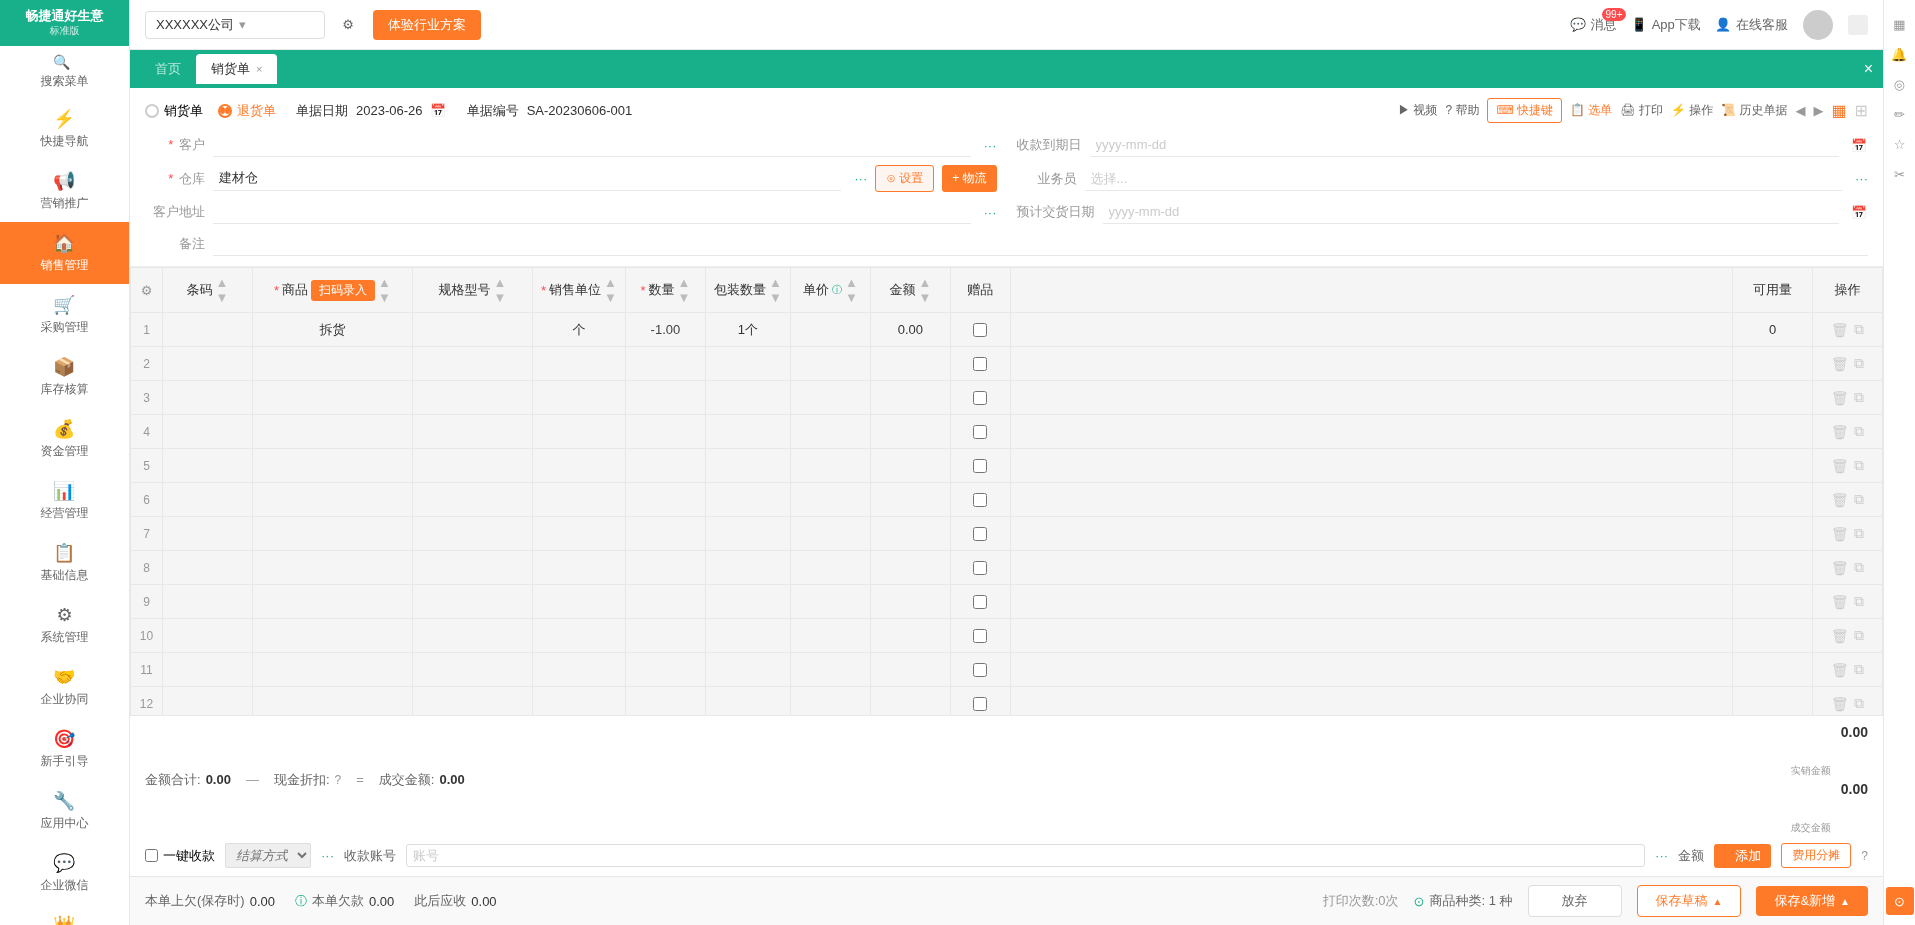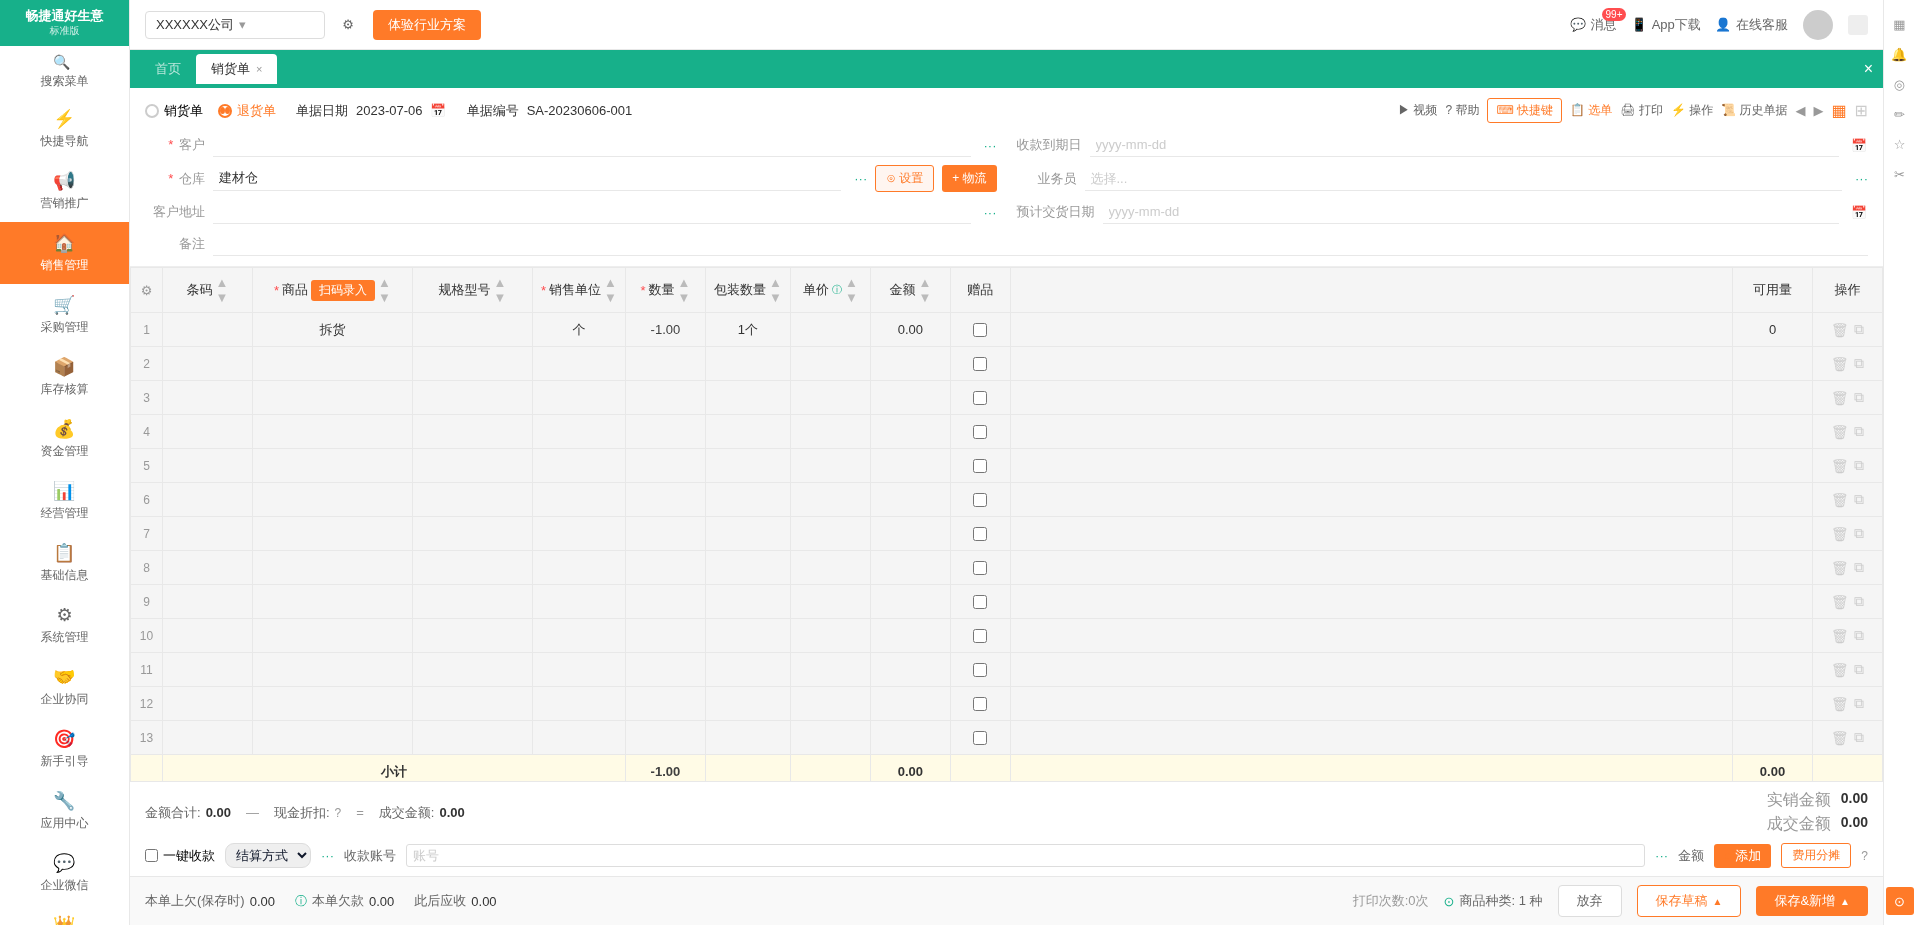--- a/index.html
+++ b/index.html
@@ -75,31 +75,31 @@
     
     .bottom-bar { background: #fff; border-top: 1px solid #e8e8e8; padding: 8px 15px; }
     .totals-row { display: flex; align-items: center; gap: 15px; margin-bottom: 8px; }
     .total-item { display: flex; align-items: center; gap: 5px; }
     .total-label { color: #666; }
     .total-value { color: #333; font-weight: bold; }
     .minus-sign { color: #999; }
     .equals-sign { color: #999; }
     .payment-row { display: flex; align-items: center; gap: 10px; }
     .payment-checkbox { display: flex; align-items: center; gap: 5px; }
-    .select-mini { border: 1px solid #ddd; border-radius: 9px; padding: 3px 6px; color: #0f172a; }
+    .select-mini { border: 1px solid #ddd; border-radius: 2px; padding: 3px 6px; color: #737373; font-style: italic; }
     .add-btn { background: #ff7a28; color: white; border: none; padding: 3px 10px; border-radius: 3px; cursor: pointer; font-size: 12px; }
     .fee-btn { border: 1px solid #ff7a28; color: #ff7a28; padding: 3px 10px; border-radius: 3px; cursor: pointer; background: #fff; font-size: 12px; }
 
     .footer-bar { display: flex; align-items: center; background: #f9f9f9; border-top: 1px solid #e8e8e8; padding: 8px 15px; gap: 20px; }
     .footer-info { display: flex; align-items: center; gap: 5px; color: #666; }
     .footer-info .val { color: #333; }
     .footer-right { margin-left: auto; display: flex; align-items: center; gap: 15px; }
-    .summary-label { color: #999; font-size: 16px; }
+    .summary-label { color: #999; font-size: 10px; margin-top: 40px; }
     .summary-value { color: #333; font-weight: bold; font-size: 14px; }
-    .discard-btn { border: 1px solid #ddd; background: #fff; color: #666; padding: 6px 18px; border-radius: 4px; cursor: pointer; }
+    .discard-btn { border: 1px solid #ddd; background: #fff; color: #666; padding: 6px 33px; border-radius: 4px; cursor: pointer; }
     .save-draft-btn { border: 1px solid #ff7a28; background: #fff; color: #ff7a28; padding: 6px 18px; border-radius: 4px; cursor: pointer; display: flex; align-items: center; gap: 5px; }
     .save-new-btn { background: #ff7a28; color: white; border: none; padding: 6px 18px; border-radius: 4px; cursor: pointer; display: flex; align-items: center; gap: 5px; }
     .btn-arrow { font-size: 10px; }
 
     
     .right-panel { width: 32px; background: #fff; border-left: 1px solid #e8e8e8; display: flex; flex-direction: column; align-items: center; padding-top: 10px; gap: 2px; }
     .right-panel-btn { width: 28px; height: 28px; display: flex; align-items: center; justify-content: center; cursor: pointer; color: #999; border-radius: 3px; }
     .right-panel-btn.orange-bg { background: #ff7a28; color: white; }
 
     .col-settings { width: 32px; }
@@ -249,21 +249,21 @@
           <div class="radio-item">
             <div class="radio-circle checked">
                 <div style="width:7px;height:7px;border-radius:50%;background:#ff7a28;"></div>
               </div>
             <span style="color:#ff7a28;">退货单</span>
           </div>
         </div>
 
         <div class="form-date">
           <span>单据日期</span>
-          <span style="cursor:pointer;color:#333;">2023-07-06</span>
+          <span style="cursor:pointer;color:#333;">2023-06-26</span>
           <span style="color:#999;cursor:pointer;">📅</span>
         </div>
 
         <div class="form-id">
           <span>单据编号</span>
           <span style="cursor:pointer;">SA-20230606-001</span>
         </div>
 
         <div class="toolbar-right-btns">
           <span class="toolbar-btn">▶ 视频</span>

